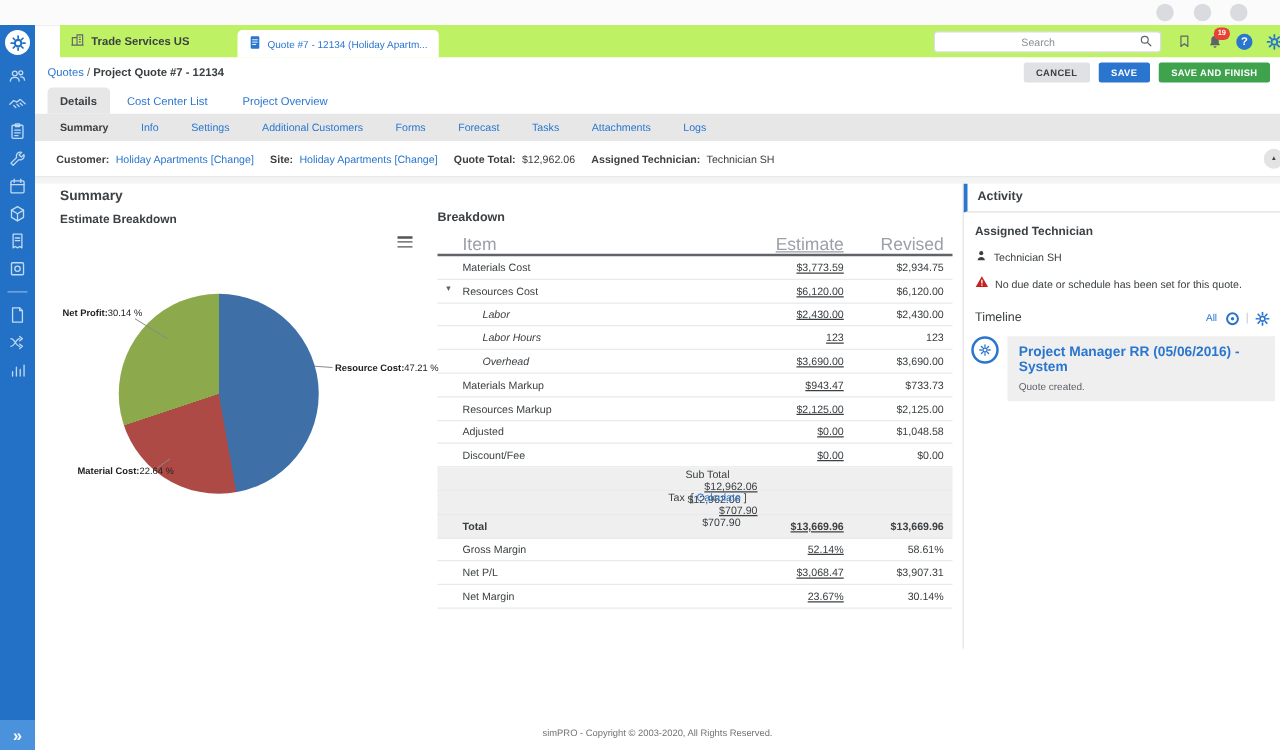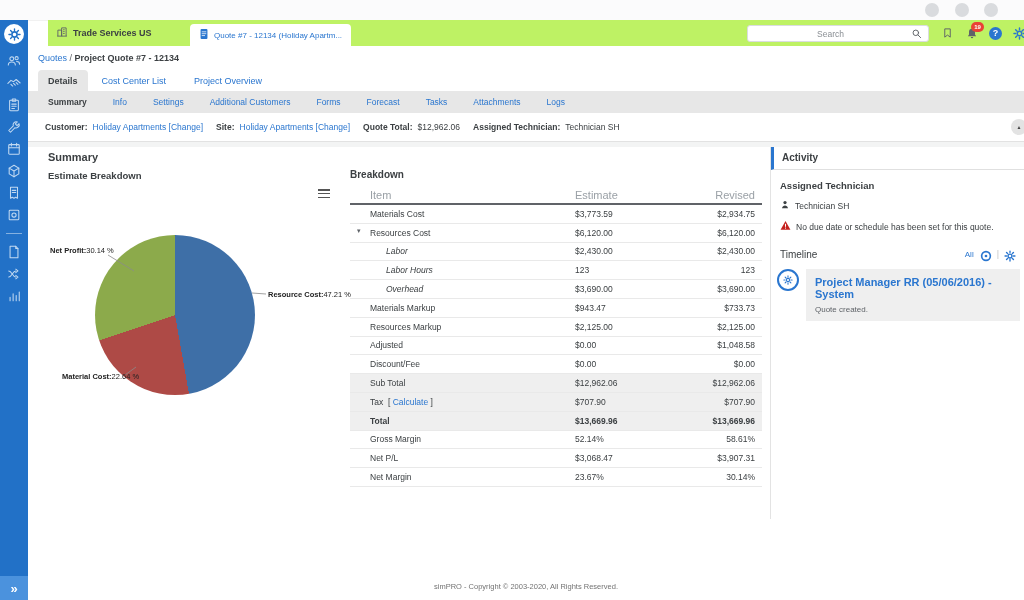--- a/index.html
+++ b/index.html
@@ -69,27 +69,27 @@
   .chart-menu{position:absolute;left:290px;top:42px;width:12px;height:9px;display:flex;flex-direction:column;justify-content:space-between;cursor:pointer;}
   .chart-menu i{display:block;height:1.5px;background:#555;}
   .pie{position:absolute;left:67px;top:88px;width:160px;height:160px;border-radius:50%;}
   .pie-label{position:absolute;font-size:7.5px;color:#222;white-space:nowrap;}
   .pie-label b{font-weight:bold;}
   .leader-svg{position:absolute;left:0;top:0;pointer-events:none;}
 
   
   .bd-title{position:absolute;left:322px;top:22px;font-size:10px;font-weight:bold;color:#3c4043;}
   .btable{position:absolute;left:322px;top:40px;width:412px;}
-  .bhead{display:flex;align-items:center;height:16px;font-size:11px;color:#9aa0a6;border-bottom:2px solid #606368;}
+  .bhead{display:flex;align-items:center;height:16px;font-size:14px;color:#9aa0a6;border-bottom:2px solid #606368;}
   .c-item{flex:1;padding-left:20px;position:relative;}
-  .c-est{width:100px;text-align:left;}
+  .c-est{width:100px;text-align:right;text-decoration:underline;}
   .c-rev{width:87px;text-align:right;padding-right:7px;box-sizing:border-box;}
   .brow{display:flex;align-items:center;height:18.8px;box-sizing:border-box;font-size:8.5px;color:#3c4043;border-bottom:1px solid #e9e9e9;}
   .brow.indent .c-item{padding-left:36px;font-style:italic;}
-  .brow.subtotal{background:#efefef;}
+  .brow.subtotal{background:#efefef;flex-direction:column;}
   .brow.total{background:#efefef;font-weight:bold;}
   .caret{position:absolute;left:7px;top:-1px;color:#5f6368;font-size:7px;cursor:pointer;}
   .bracket{color:#3c4043;}
   .cell-link{color:#2a76cf;cursor:pointer;}
 
   
   .activity{position:absolute;left:742px;top:0;width:254px;height:372px;border-left:1px solid #e3e3e3;box-sizing:border-box;}
   .act-head{border-left:3px solid #2a76cf;border-bottom:1px solid #e0e0e0;padding:5px 0 6px 8px;font-size:10px;font-weight:bold;color:#3c4043;}
   .assigned{margin:10px 8px 0 9px;}
   .assigned-h{font-size:9.5px;font-weight:bold;color:#3c4043;margin:0 0 8px;}
@@ -252,20 +252,25 @@
           </svg>
         </span>
     </div>
   </div>
 
   <div class="toolbar">
     <div class="breadcrumb">
       <span class="bc-link">Quotes</span>
       <span>/</span>
       <span class="bc-current">Project Quote #7 - 12134</span>
+    </div>
+    <div class="btns">
+      <div class="btn btn-cancel">CANCEL</div>
+      <div class="btn btn-save">SAVE</div>
+      <div class="btn btn-savefinish">SAVE AND FINISH</div>
     </div>
   </div>
 
   <div class="main-tabs">
       <div class="main-tab active">Details</div>
       <div class="main-tab">Cost Center List</div>
       <div class="main-tab">Project Overview</div>
     </div>
   <div class="sub-tabs">
       <div class="sub-tab active">Summary</div>

